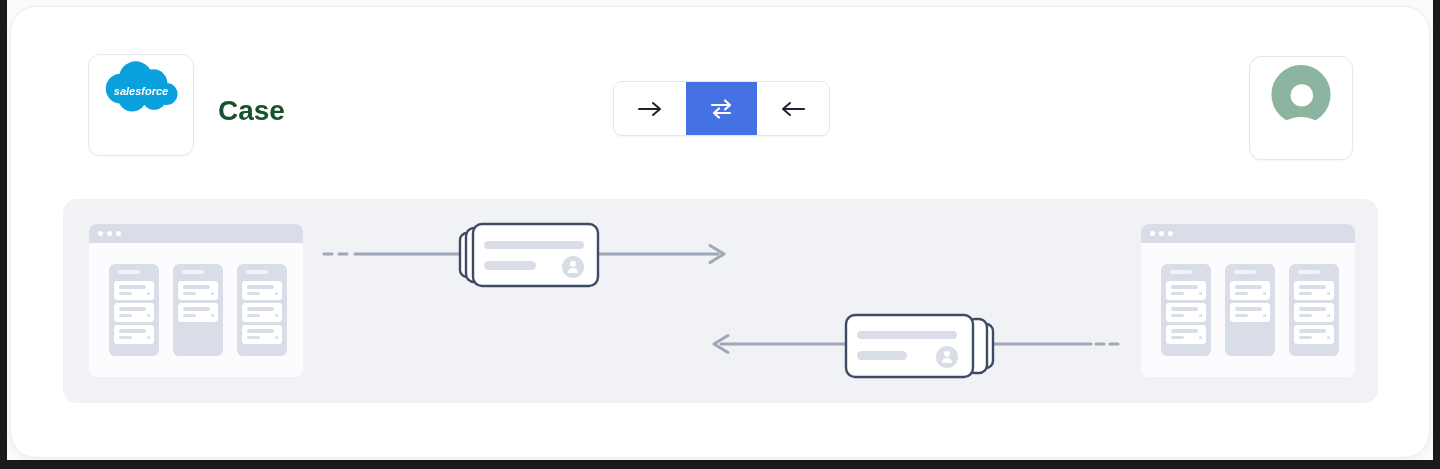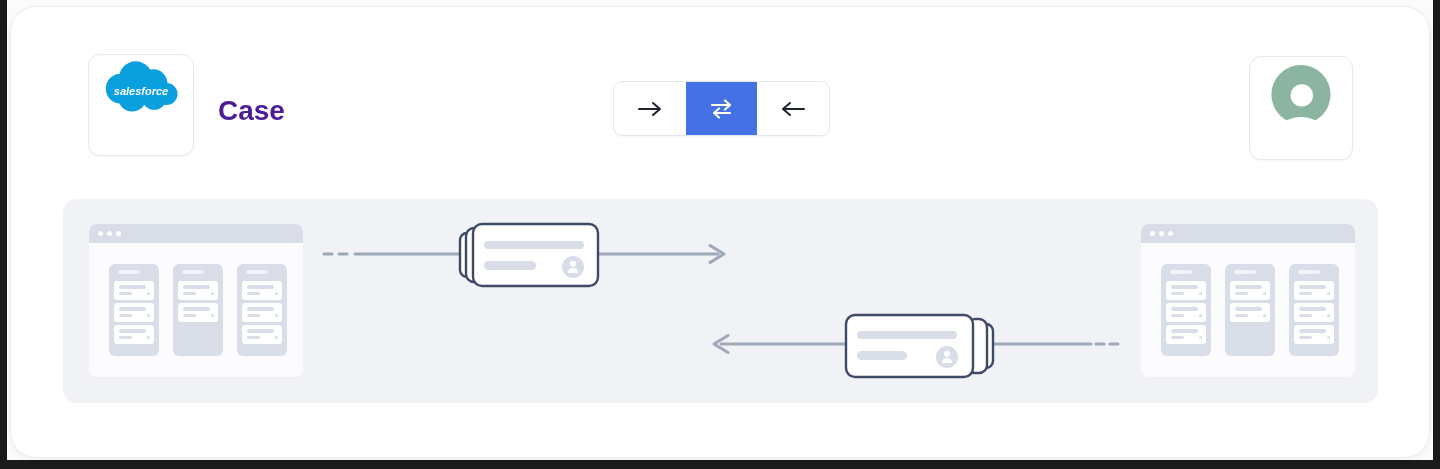--- a/index.html
+++ b/index.html
@@ -16,21 +16,21 @@
   }
   
   .app-box{
     position:absolute;background:#fff;border:1px solid #e4e9f1;border-radius:12px;
     display:flex;align-items:flex-start;justify-content:center;
     box-shadow:0 1px 2px rgba(20,30,60,.04);
   }
   .app-box.sf{left:77px;top:47px;width:104px;height:100px;}
   .app-box.inc{left:1238px;top:49px;width:102px;height:102px;}
   .obj-label{
-    position:absolute;top:88px;font-size:28px;font-weight:700;color:#4c1d95;line-height:32px;
+    position:absolute;top:88px;font-size:28px;font-weight:700;color:#14532d;line-height:32px;
   }
   .obj-label.left{left:207px;}
   .obj-label.right{left:1105px;}
   
   .toggle{
     position:absolute;left:602px;top:74px;width:215px;height:53px;
     display:flex;border:1px solid #e3e6ec;border-radius:9px;overflow:hidden;
     background:#fff;box-shadow:0 1px 2px rgba(20,30,60,.05);
   }
   .seg{

